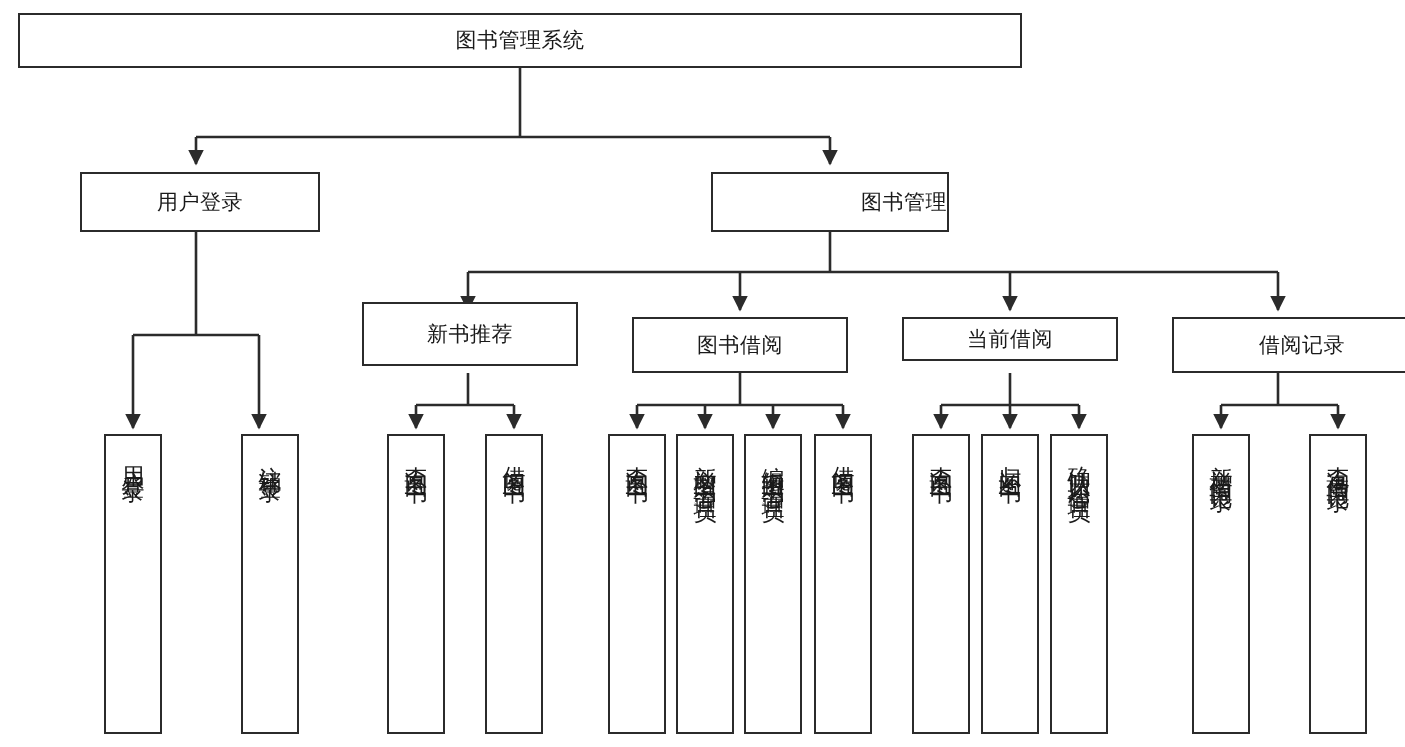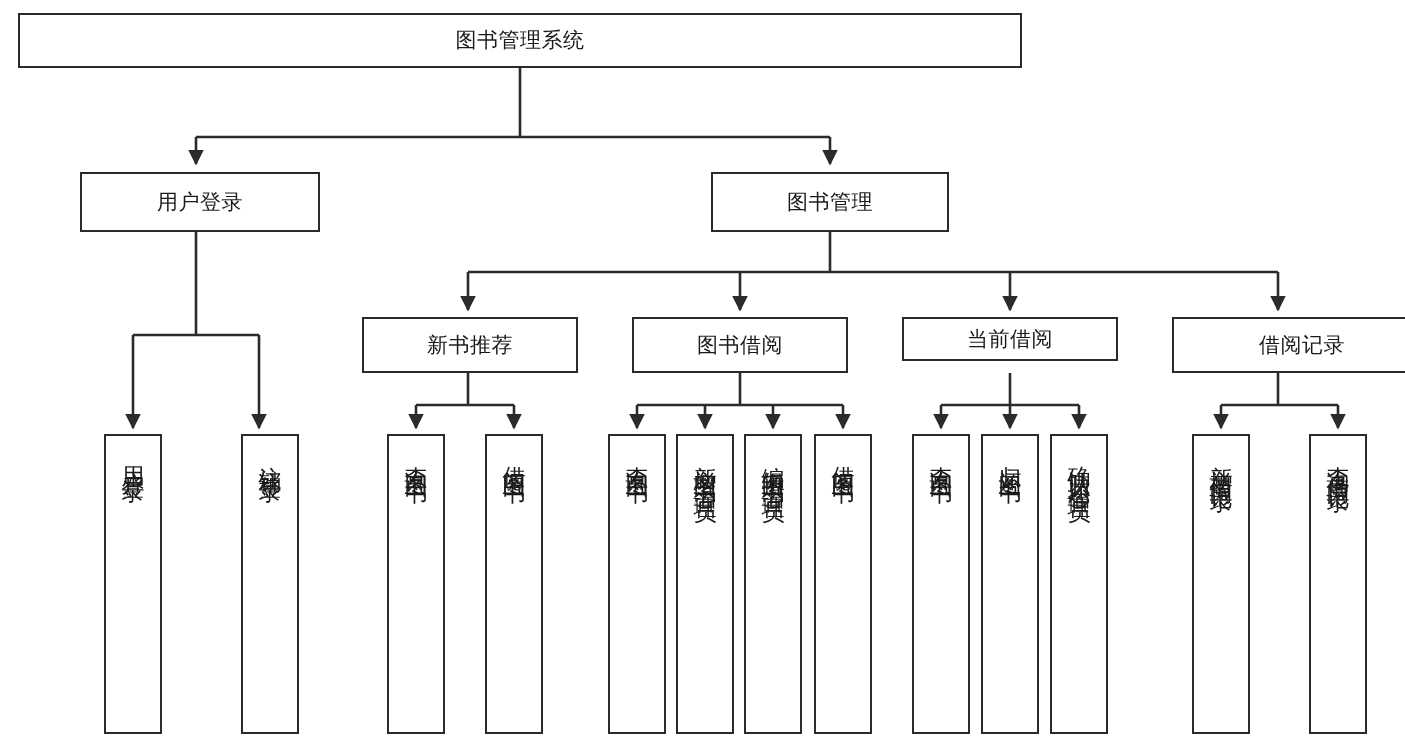--- a/index.html
+++ b/index.html
@@ -103,25 +103,25 @@
     </g>
   </svg>
 
   <div class="node h" style="left:18px;top:13px;width:1004px;height:55px;">
     <span class="lbl">图书管理系统</span>
   </div>
 
   <div class="node h" style="left:80px;top:172px;width:240px;height:60px;">
     <span class="lbl">用户登录</span>
   </div>
-  <div class="node h" style="left:711px;top:172px;width:238px;height:60px;">
+  <div class="node h" style="left:711px;top:172px;width:238px;height:60px;justify-content:flex-end;">
     <span class="lbl">图书管理</span>
   </div>
 
-  <div class="node h" style="left:362px;top:317px;width:216px;height:56px;">
+  <div class="node h" style="left:362px;top:302px;width:216px;height:64px;">
     <span class="lbl">新书推荐</span>
   </div>
   <div class="node h" style="left:632px;top:317px;width:216px;height:56px;">
     <span class="lbl">图书借阅</span>
   </div>
   <div class="node h" style="left:902px;top:317px;width:216px;height:44px;">
     <span class="lbl">当前借阅</span>
   </div>
   <div class="node h" style="left:1172px;top:317px;width:260px;height:56px;">
     <span class="lbl">借阅记录</span>

